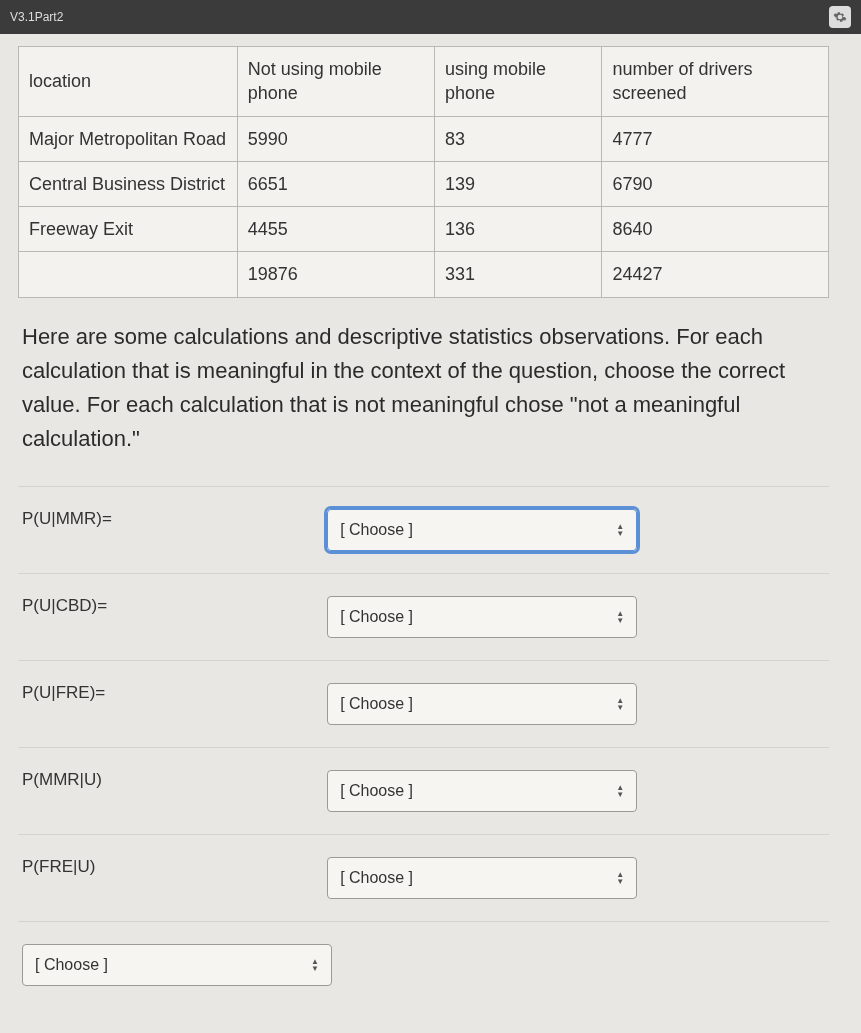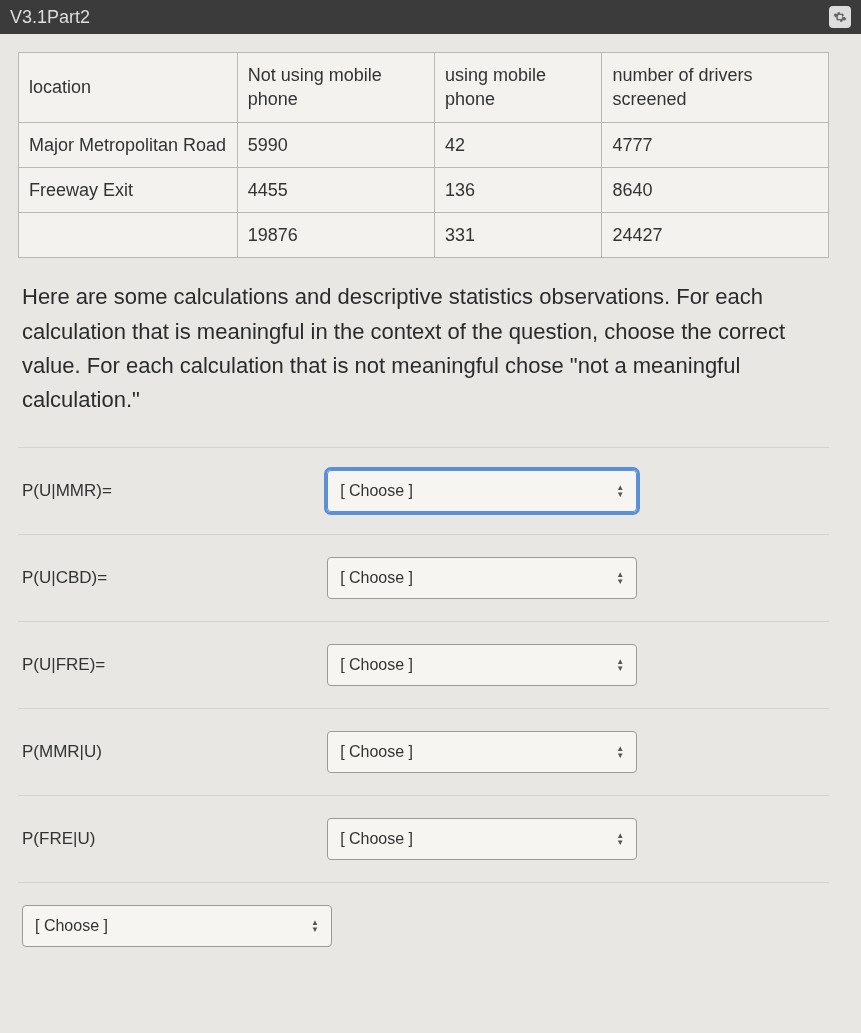--- a/index.html
+++ b/index.html
@@ -10,30 +10,29 @@
     color: #2b2b2b;
   }
   .topbar {
     background: #3b3b3b;
     color: #ddd;
     height: 34px;
     display: flex;
     align-items: center;
     justify-content: space-between;
     padding: 0 10px;
-    font-size: 18px;
+    font-size: 12px;
   }
   .topbar-right { display:flex; align-items:center; gap:8px; }
   .gear {
     width:22px;height:22px;border-radius:4px;background:#ddd;
     display:flex;align-items:center;justify-content:center;font-size:14px;color:#555;
   }
   .page {
     padding: 12px 32px 20px 18px;
-    margin-top: 6px;
   }
   table.data {
     border-collapse: collapse;
     width: 100%;
     background: #f3f2ee;
     font-size: 18px;
   }
   table.data td, table.data th {
     border: 1px solid #b9b8b2;
     padding: 10px 10px;
@@ -45,21 +44,21 @@
   }
   .col-loc { width: 27%; }
   .instructions {
     font-size: 22px;
     line-height: 1.55;
     margin: 22px 4px 30px 4px;
     color: #2b2b2b;
   }
   .qrow {
     display: flex;
-    align-items: center;
+    align-items: flex-start;
     padding: 22px 4px;
     border-top: 1px solid #d4d3cd;
   }
   .qrow:first-of-type { border-top: 1px solid #d4d3cd; }
   .qlabel {
     width: 38%;
     font-size: 17px;
     color: #333;
   }
   .qcontrol { width: 62%; display:flex; }
@@ -107,22 +106,28 @@
     <tbody>
         <tr>
       <th class="col-loc">location</th>
       <th>Not using mobile phone</th>
       <th>using mobile phone</th>
       <th>number of drivers screened</th>
     </tr>
     <tr>
       <td>Major Metropolitan Road</td>
       <td>5990</td>
-      <td>42</td>
+      <td>83</td>
       <td>4777</td>
+    </tr>
+    <tr>
+      <td>Central Business District</td>
+      <td>6651</td>
+      <td>139</td>
+      <td>6790</td>
     </tr>
     <tr>
       <td>Freeway Exit</td>
       <td>4455</td>
       <td>136</td>
       <td>8640</td>
     </tr>
     <tr>
       <td></td>
       <td>19876</td>

